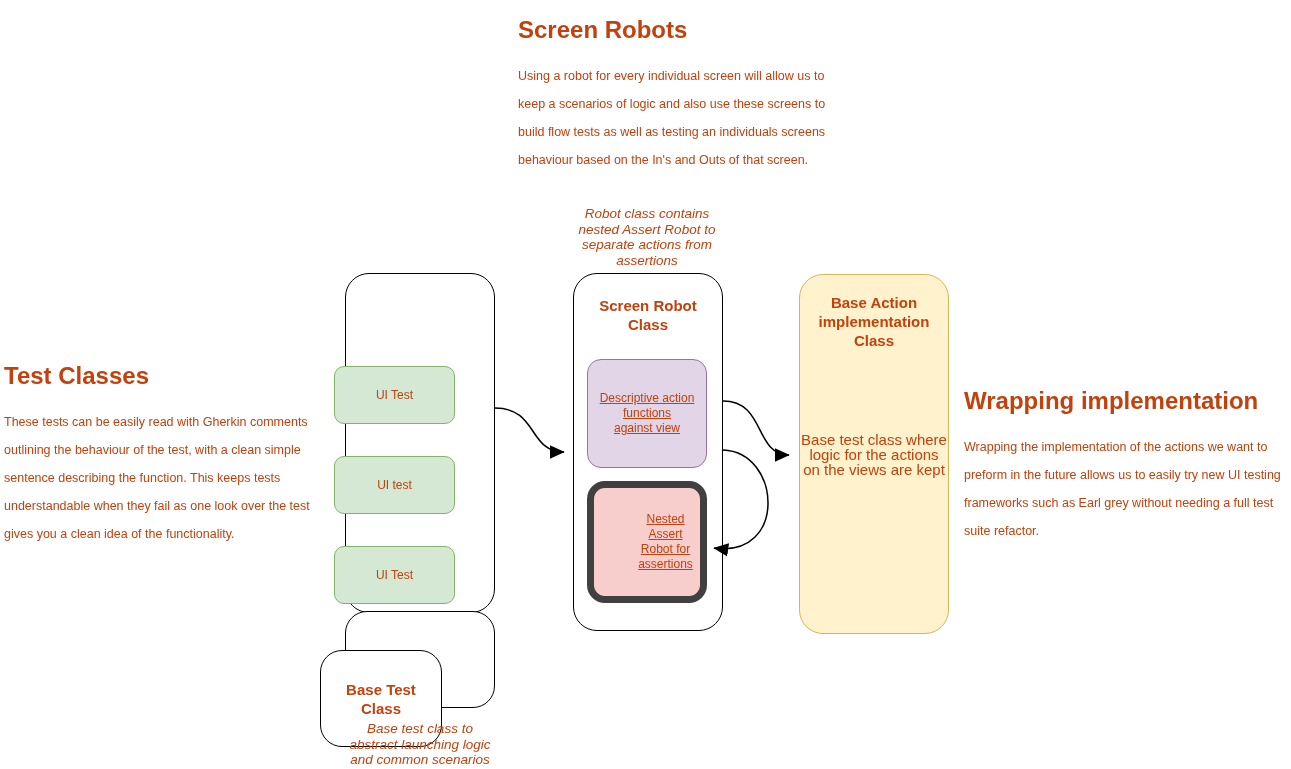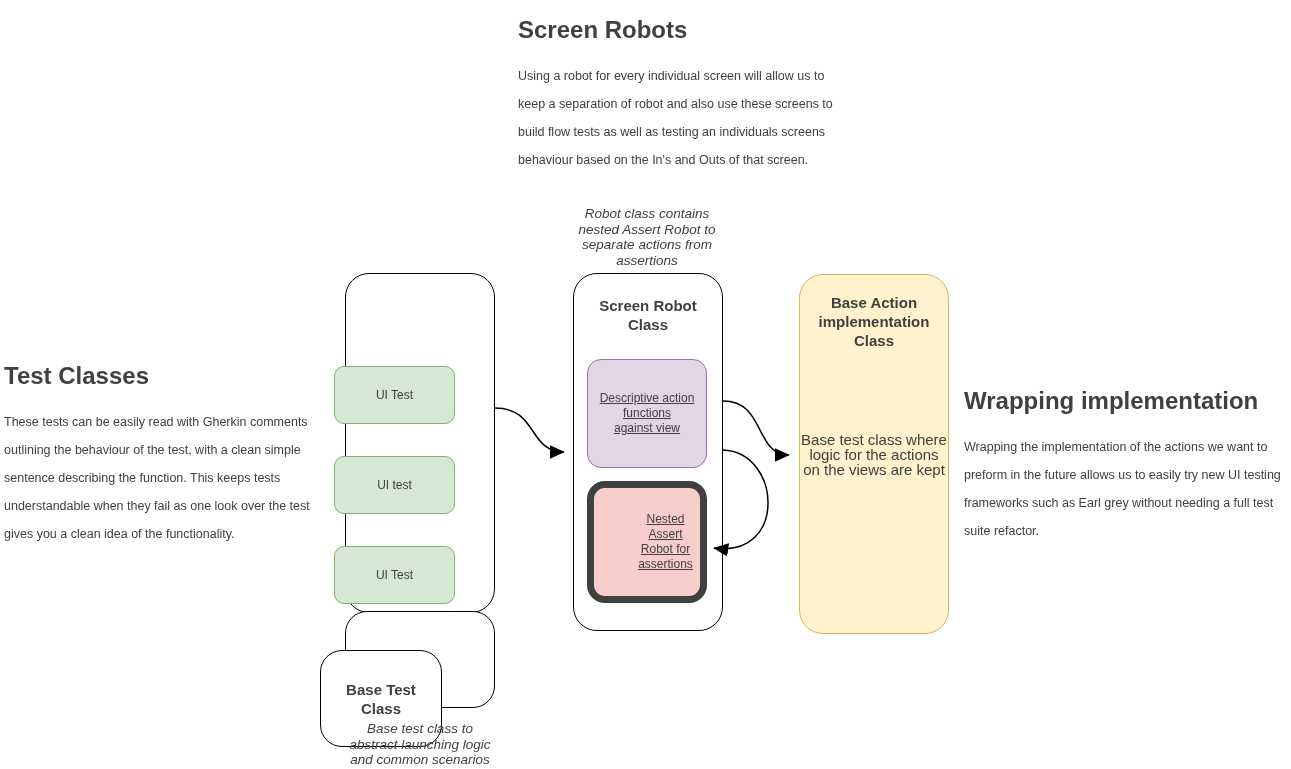--- a/index.html
+++ b/index.html
@@ -1,18 +1,18 @@
 <!DOCTYPE html>
 <html><head>
 <meta charset="utf-8">
 <style>
   html,body{margin:0;padding:0;background:#fff;}
   #canvas{
     position:relative;width:1291px;height:769px;background:#ffffff;
-    font-family:"Liberation Sans", sans-serif;color:#404040;overflow:hidden;
+    font-family:"Liberation Sans", sans-serif;color:#c2410c;overflow:hidden;
   }
   .abs{position:absolute;}
   .ml{white-space:pre-line;}
   h1.sec{font-size:24px;font-weight:bold;margin:0;line-height:28px;}
   .para{font-size:12.5px;line-height:28px;white-space:pre-line;}
   .caption{font-size:13.5px;font-style:italic;text-align:center;line-height:15.5px;}
   .bigbox{
     border:1px solid #000;border-radius:24px;background:#fff;box-sizing:border-box;
   }
   .boxtitle{font-size:15px;font-weight:bold;text-align:center;line-height:19px;}
@@ -26,21 +26,21 @@
   }
   svg{position:absolute;left:0;top:0;pointer-events:none;}
 </style>
 <style>.green{background:#d5e8d4;border:1px solid #82b366;}.purple{background:#e1d5e7;border:1px solid #9673a6;}.red{background:#f8cecc;border:7px solid #404040;padding-left:37px;}.yellow{background:#fff2cc;border:1px solid #d6b656;}</style></head>
 <body>
 
 <div id="canvas">
 
   <h1 class="sec abs" style="left:518px;top:16px;">Screen Robots</h1>
   <div class="para abs" style="left:518px;top:62px;width:320px;">Using a robot for every individual screen will allow us to
-keep a separation of robot and also use these screens to
+keep a scenarios of logic and also use these screens to
 build flow tests as well as testing an individuals screens
 behaviour based on the In's and Outs of that screen.</div>
 
   <h1 class="sec abs" style="left:4px;top:362px;">Test Classes</h1>
   <div class="para abs" style="left:4px;top:408px;width:310px;">These tests can be easily read with Gherkin comments
 outlining the behaviour of the test, with a clean simple
 sentence describing the function. This keeps tests
 understandable when they fail as one look over the test
 gives you a clean idea of the functionality.</div>
 

